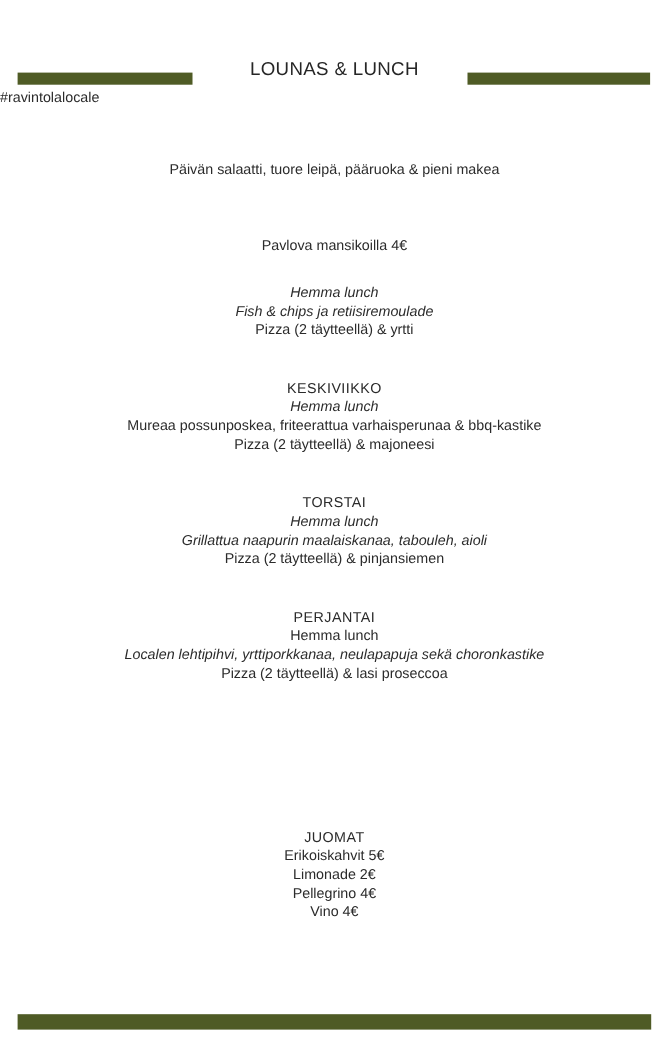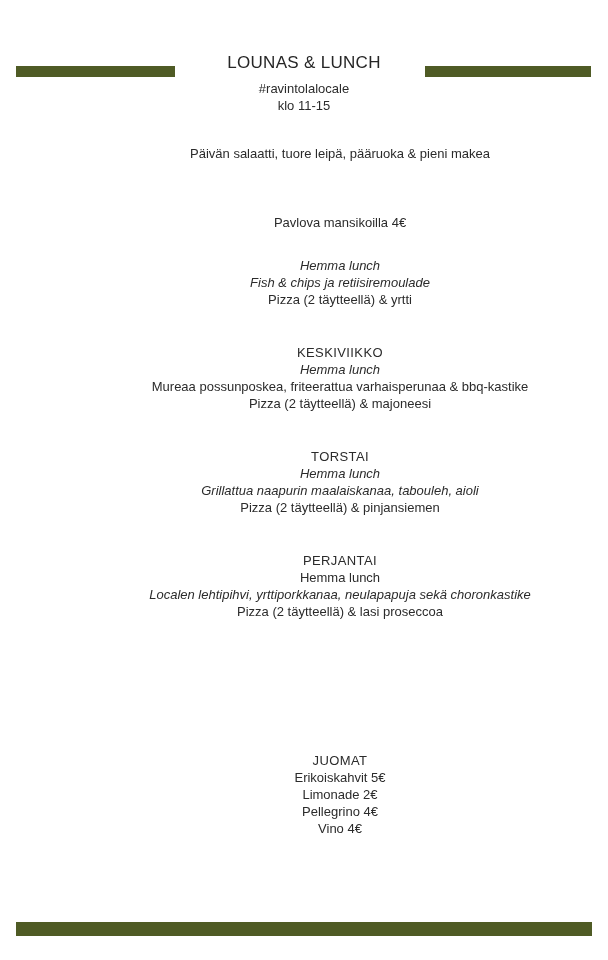--- a/index.html
+++ b/index.html
@@ -48,38 +48,36 @@
     text-align: center;
     font-size: 17px;
     letter-spacing: 0.3px;
     color: #262626;
     line-height: 22px;
   }
 
   
   .sub {
     width: 608px;
-    text-align: center;
     font-size: 13px;
     line-height: 17px;
     color: #2b2b2b;
   }
 
   .head-sub {
     position: absolute;
     top: 80px;
     left: 0;
   }
 
   .content {
     position: absolute;
     top: 145px;
     left: 0;
     width: 491px;
-    margin-left: 36px;
   }
 
   .block { margin: 0; }
   .line  { width: 608px; text-align: center; font-size: 13px; line-height: 17px; white-space: nowrap; }
   .line.italic { font-style: italic; }
   .line.day    { letter-spacing: 0.4px; }
   .gap-md  { height: 26px; }
   .gap-lg  { height: 36px; }
   .gap-xl  { height: 132px; }
 
@@ -99,21 +97,20 @@
 <div class="page">
 
   <div class="header-row">
     <div class="rule rule-left"></div>
     <div class="rule rule-right"></div>
     <div class="title">LOUNAS &amp; LUNCH</div>
   </div>
 
   <div class="head-sub">
     <div class="sub">#ravintolalocale</div>
-    <div class="sub">klo 11-15</div>
   </div>
 
   <div class="content">
 
     <div class="line">Päivän salaatti, tuore leipä, pääruoka &amp; pieni makea</div>
 
     <div class="gap-md"></div>
 
 
     <div class="gap-md"></div>

